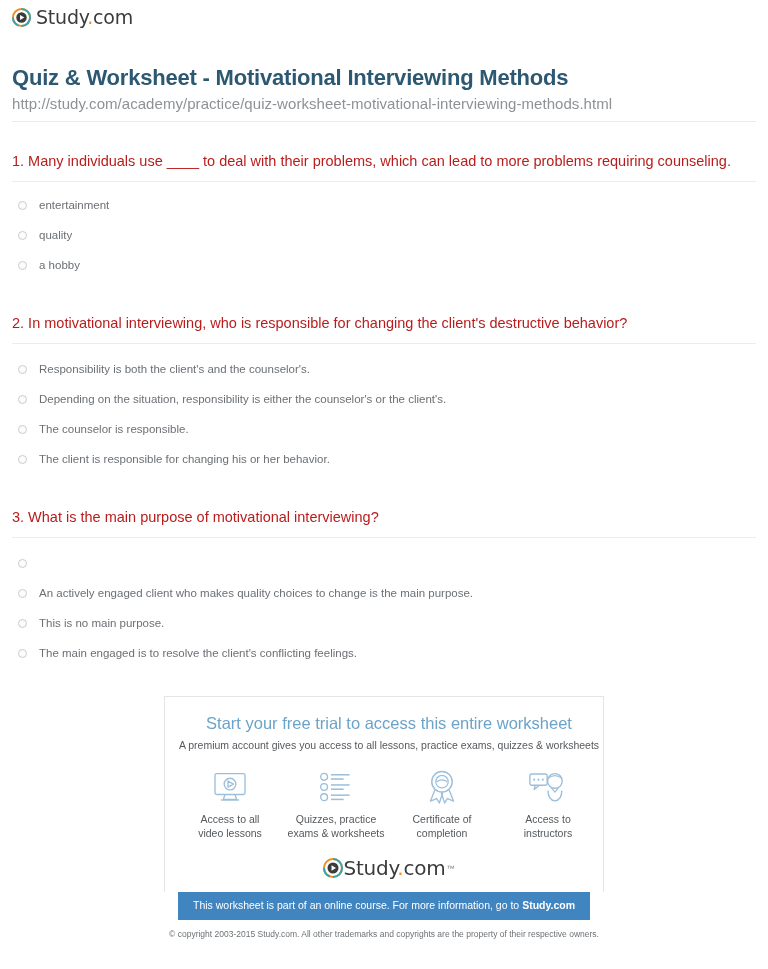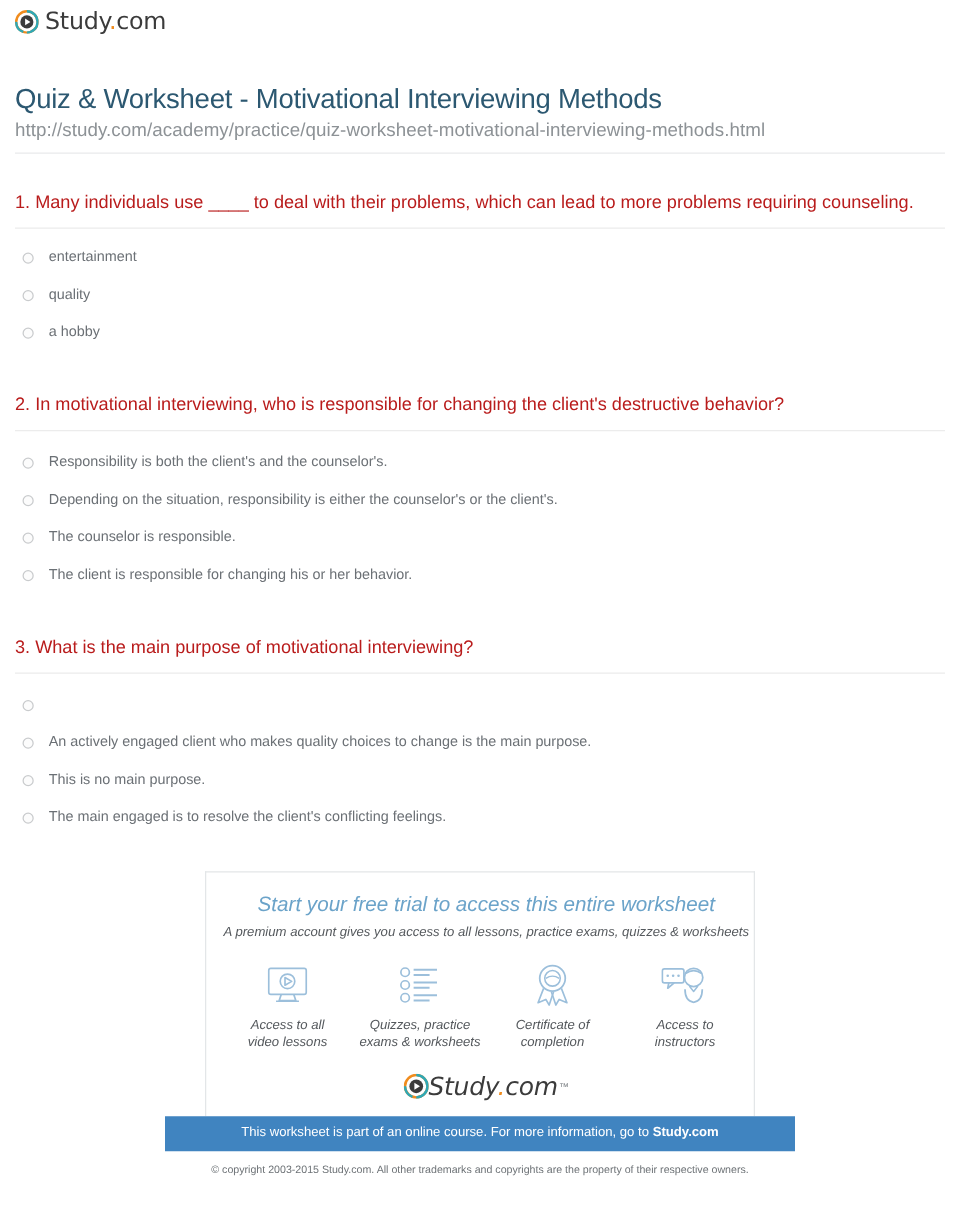--- a/index.html
+++ b/index.html
@@ -47,21 +47,21 @@
   }
   .logo-word .dot { color: #f08c1e; }
   .logo-word .tld { color: #3b3b3b; }
 
   .title-wrap {
     padding-top: 30px;
   }
   h1.doc-title {
     margin: 0;
     font-size: 22px;
-    font-weight: 400;
+    font-weight: 700;
     color: #2c5871;
     letter-spacing: -0.2px;
     line-height: 1.2;
     font-family: "Liberation Sans", sans-serif;
   }
   .doc-url {
     margin-top: 4px;
     font-size: 15px;
     color: #8d9296;
     letter-spacing: 0.05px;
@@ -128,21 +128,20 @@
     align-items: center;
   }
   .promo-card {
     width: 440px;
     box-sizing: border-box;
     border: 1px solid #e3e6e8;
     border-bottom: none;
     background: #ffffff;
     padding: 16px 0 8px 10px;
     text-align: center;
-    font-style: italic;
   }
   .promo-title {
     font-size: 16.5px;
     color: #6ba3c9;
     font-weight: 400;
     line-height: 1.25;
   }
   .promo-sub {
     margin-top: 5px;
     font-size: 10.5px;
@@ -183,21 +182,21 @@
   }
   .promo-logo .logo-word { font-size: 20px; }
   .promo-logo .logo-mark { width: 20px; height: 20px; }
   .tm {
     font-size: 8px;
     color: #7a7f83;
     vertical-align: super;
     margin-left: 1px;
   }
   .promo-bar {
-    width: 504px;
+    width: 412px;
     box-sizing: border-box;
     background: #4084c0;
     color: #ffffff;
     font-size: 10.5px;
     text-align: center;
     padding: 7px 6px;
     line-height: 1.3;
   }
   .promo-bar b { font-weight: 700; }
   .copyright {

